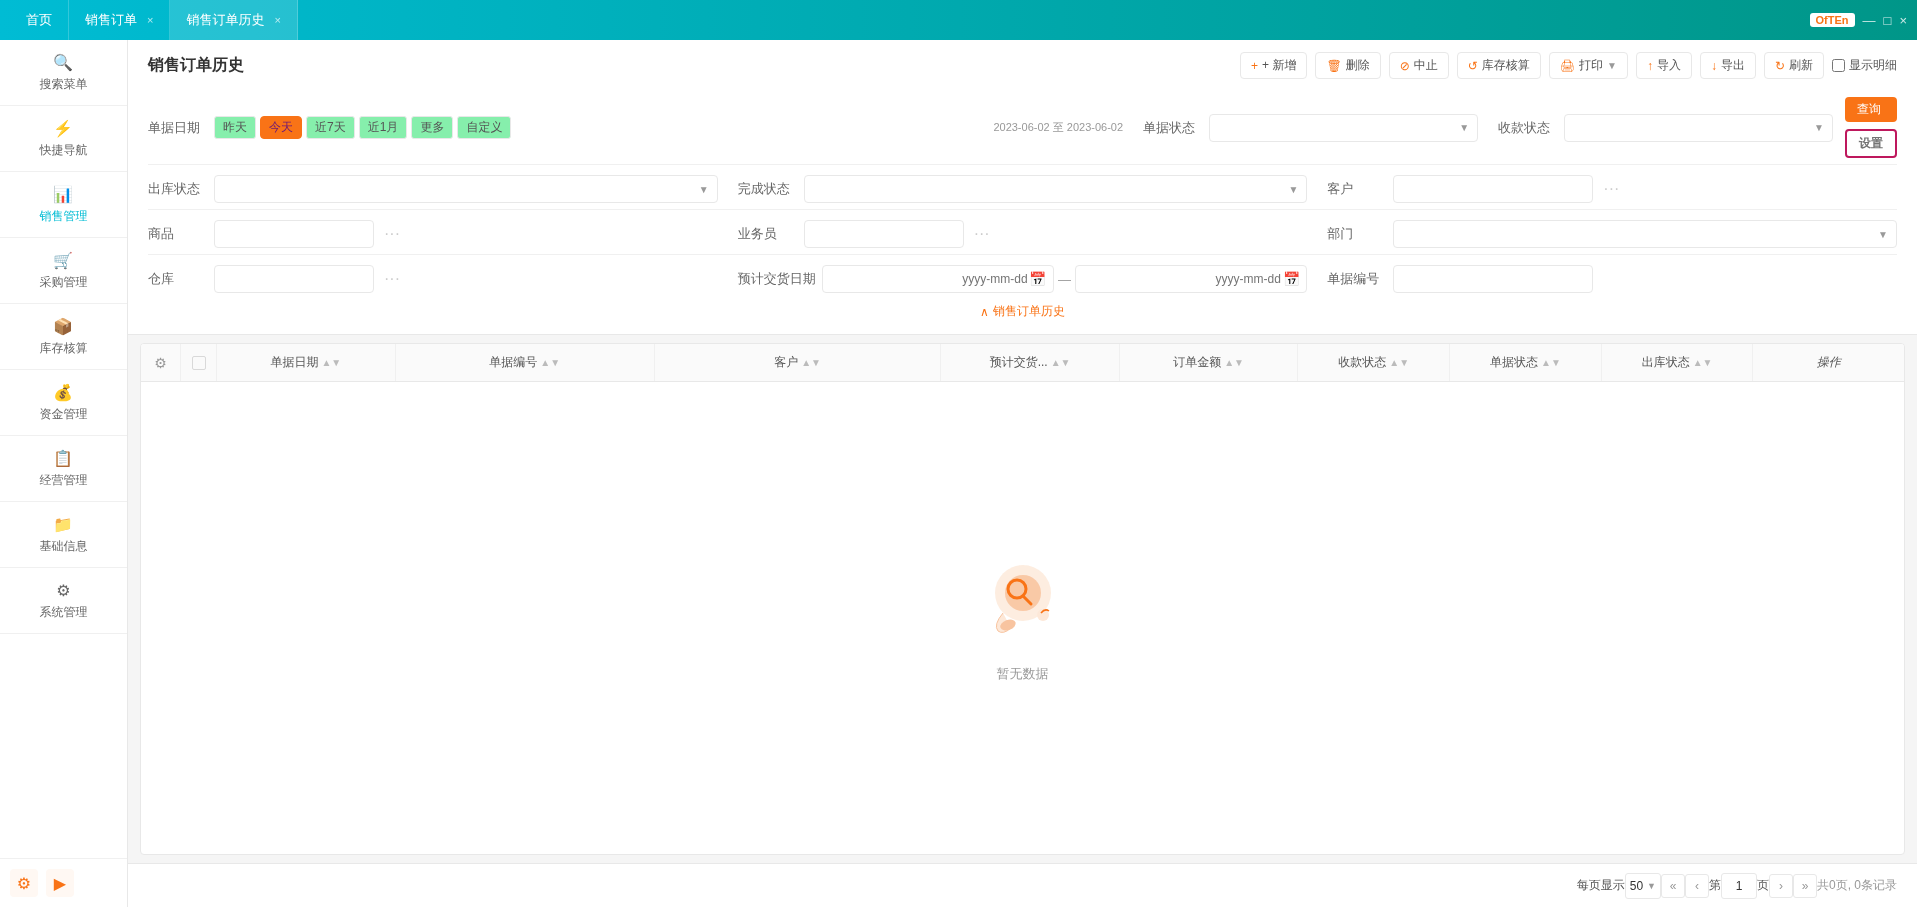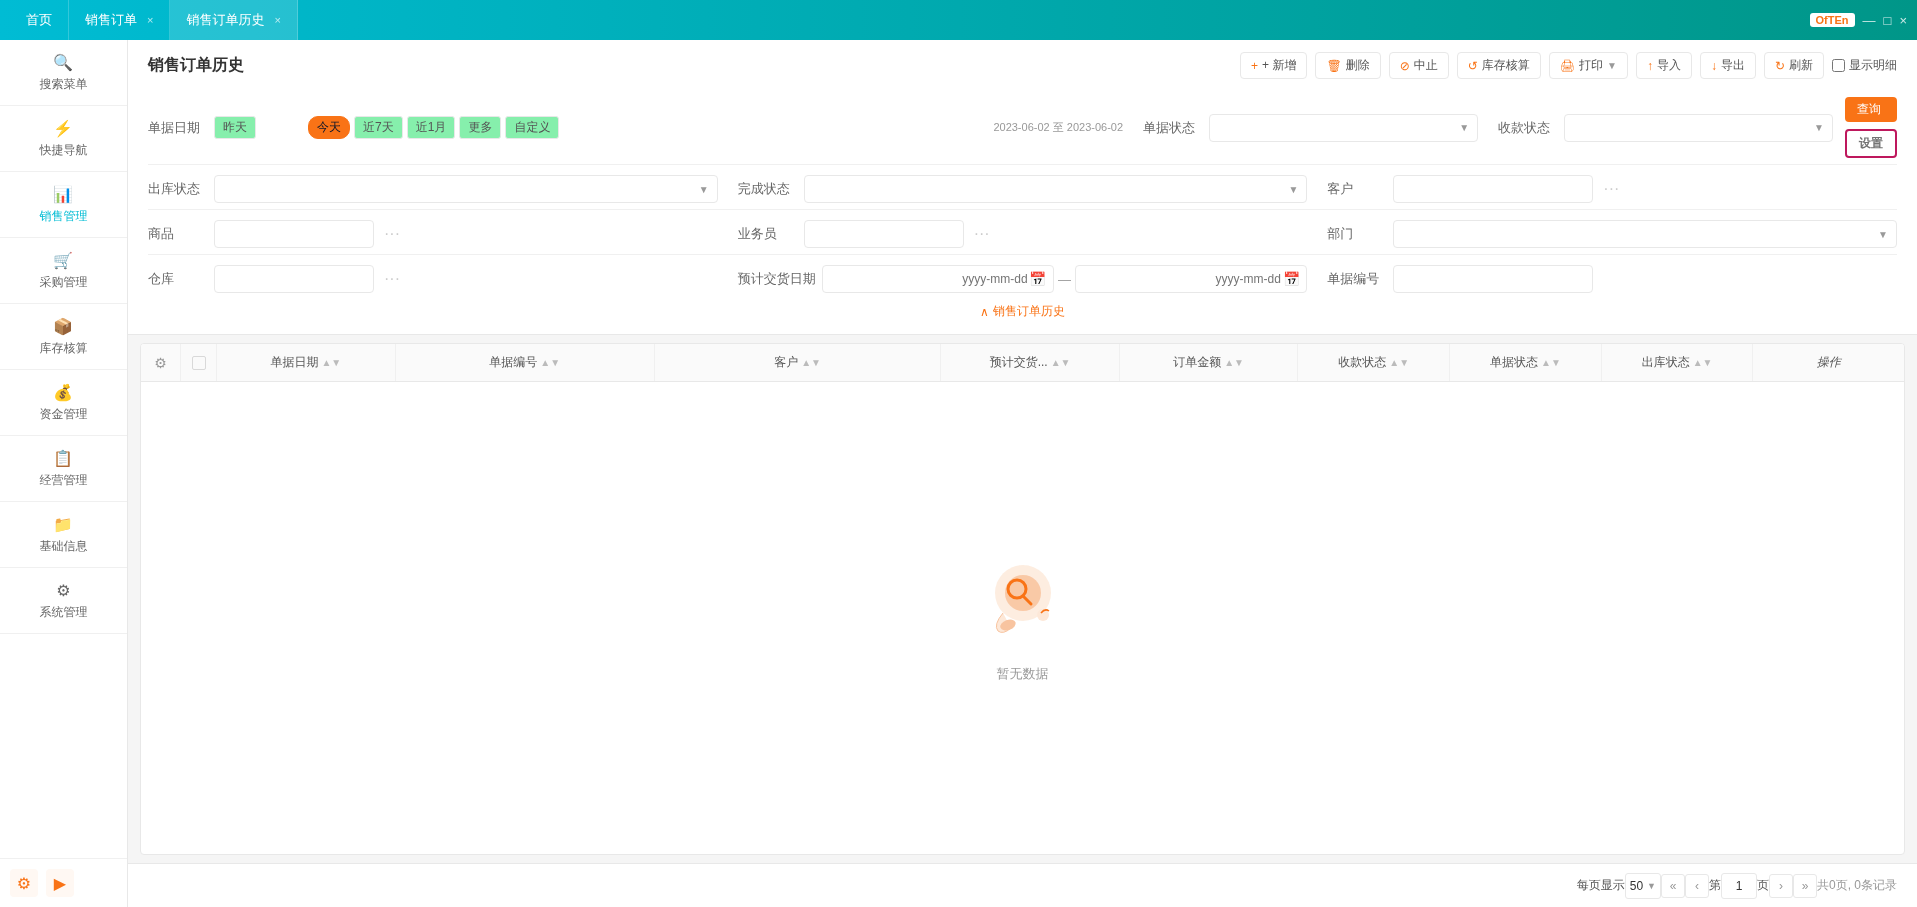--- a/index.html
+++ b/index.html
@@ -246,24 +246,23 @@
       padding: 2px 8px;
       border: 1px solid #e8e8e8;
       border-radius: 3px;
       cursor: pointer;
       font-size: 12px;
       color: #555;
       background: #86efac;
     }
     .date-btn.active {
       background: #f97316;
-      color: #0f172a;
+      color: #701a75;
       border-color: #f97316;
-      border-radius: 10px;
-      margin-left: 48px;
+      border-radius: 4px;
     }
 
     
     .ellipsis-btn {
       color: #ccc;
       cursor: pointer;
       font-size: 16px;
       padding: 0 4px;
     }
 

